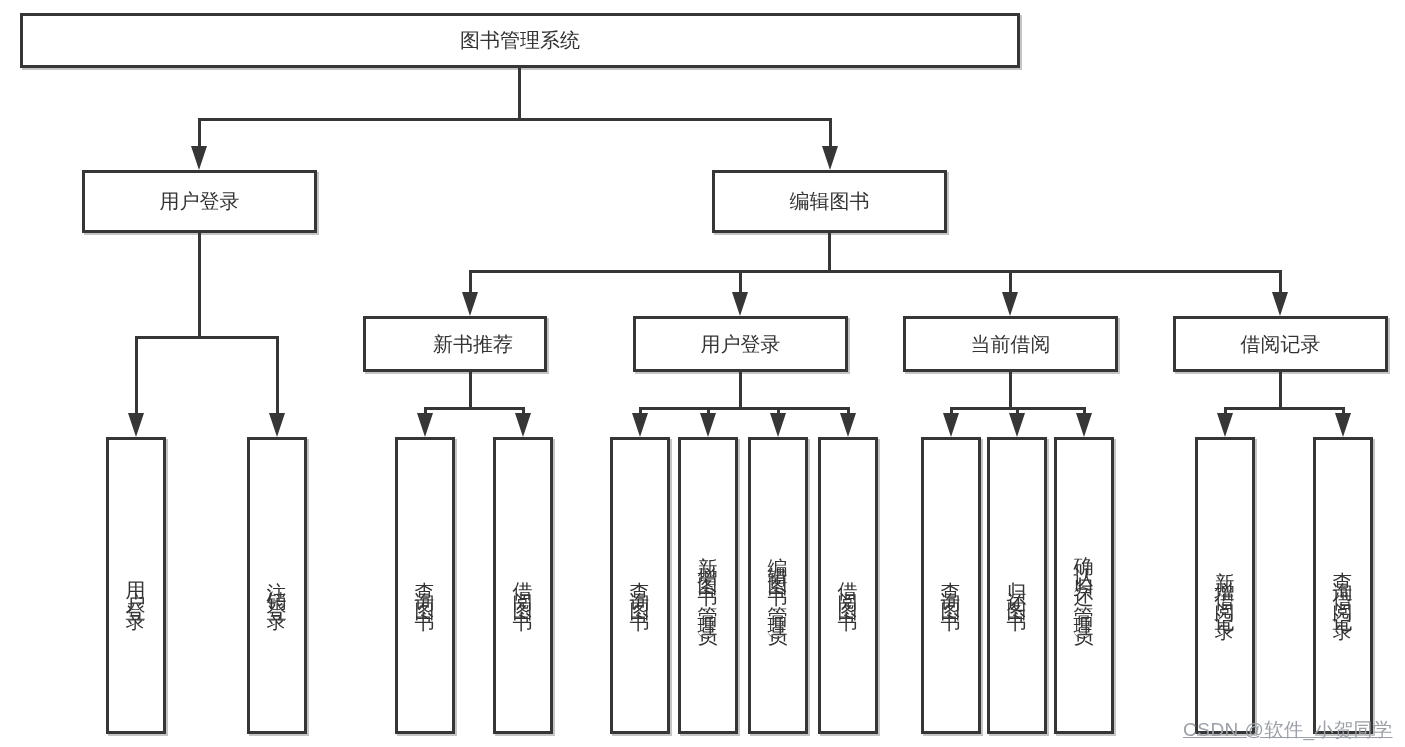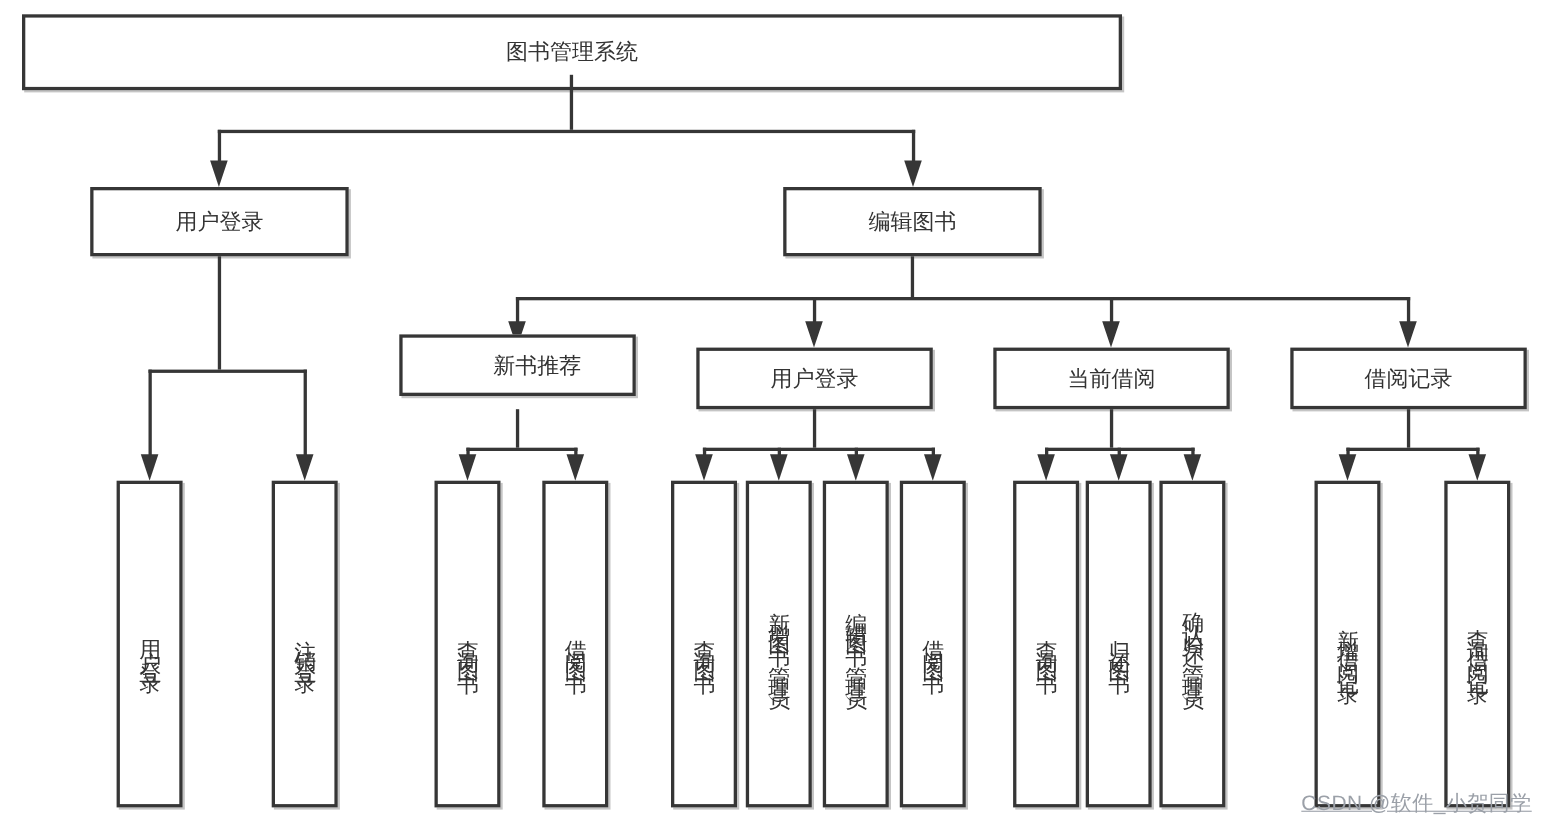--- a/index.html
+++ b/index.html
@@ -52,21 +52,21 @@
     white-space: nowrap;
     letter-spacing: 0.5px;
     text-decoration: underline;
   }
 </style>
 </head>
 <body>
 
 <div class="canvas">
 
-  <div class="box" style="left:20px; top:13px; width:1000px; height:69px;">
+  <div class="box" style="left:20px; top:13px; width:1000px; height:55px;">
     <span>图书管理系统</span>
   </div>
 
   <div class="vline" style="left:518px; top:68px; height:50px;"></div>
   <div class="hline" style="left:198px; top:118px; width:634px;"></div>
   <div class="vline" style="left:198px; top:118px; height:30px;"></div>
   <div class="arrow" style="left:191px; top:146px;"></div>
   <div class="vline" style="left:829px; top:118px; height:30px;"></div>
   <div class="arrow" style="left:822px; top:146px;"></div>
 
@@ -88,21 +88,21 @@
   <div class="hline" style="left:469px; top:270px; width:813px;"></div>
   <div class="vline" style="left:469px; top:270px; height:24px;"></div>
   <div class="arrow" style="left:462px; top:292px;"></div>
   <div class="vline" style="left:739px; top:270px; height:24px;"></div>
   <div class="arrow" style="left:732px; top:292px;"></div>
   <div class="vline" style="left:1009px; top:270px; height:24px;"></div>
   <div class="arrow" style="left:1002px; top:292px;"></div>
   <div class="vline" style="left:1279px; top:270px; height:24px;"></div>
   <div class="arrow" style="left:1272px; top:292px;"></div>
 
-  <div class="box" style="left:363px; top:304px; width:215px; height:56px;padding-left:36px;">
+  <div class="box" style="left:363px; top:316px; width:184px; height:56px;padding-left:36px;">
     <span>新书推荐</span>
   </div>
   <div class="box" style="left:633px; top:316px; width:215px; height:56px;">
     <span>用户登录</span>
   </div>
   <div class="box" style="left:903px; top:316px; width:215px; height:56px;">
     <span>当前借阅</span>
   </div>
   <div class="box" style="left:1173px; top:316px; width:215px; height:56px;align-items:center;">
     <span>借阅记录</span>

